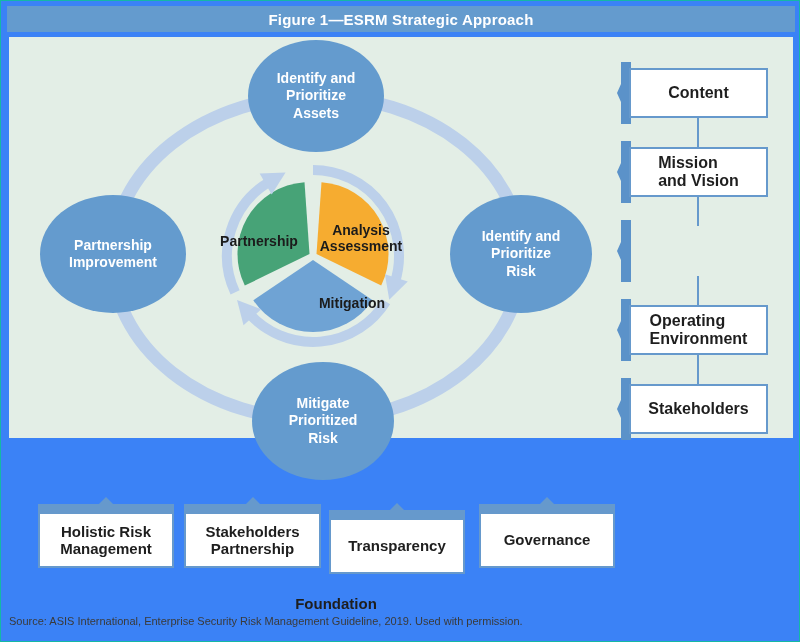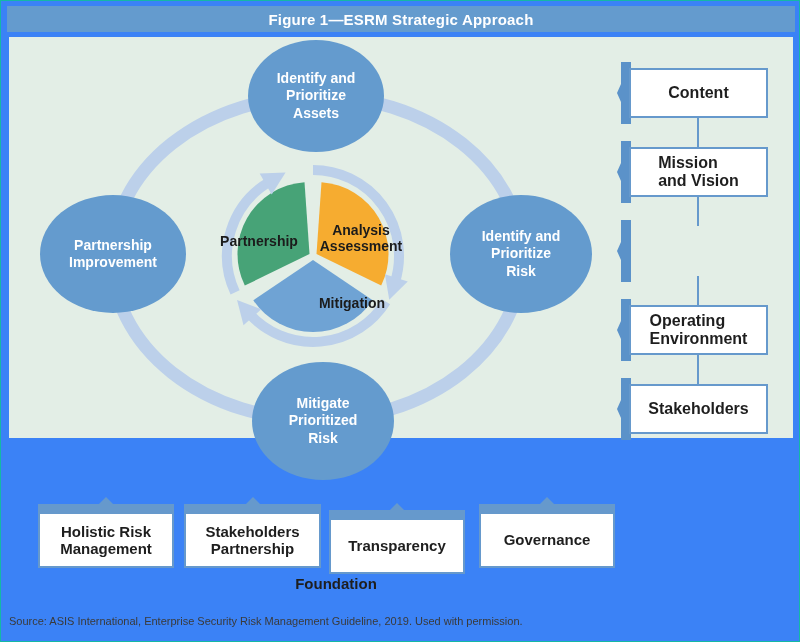--- a/index.html
+++ b/index.html
@@ -43,21 +43,21 @@
     color:#1e1e1e; font-weight:bold; font-size:15px; line-height:1.15; text-align:center;
     padding-top:8px;
   }
   .fbox .bar { position:absolute; left:-1px; top:-1px; right:-1px; height:9px; background:#6699cc; }
   .fbox .tri {
     position:absolute; top:-9px; left:50%; margin-left:-9px;
     width:0; height:0; border-left:9px solid transparent; border-right:9px solid transparent;
     border-bottom:9px solid #6699cc;
   }
   .foundation-label {
-    position:absolute; left:252px; top:538px; width:150px; text-align:center;
+    position:absolute; left:252px; top:558px; width:150px; text-align:center;
     color:#1e1e1e; font-weight:bold; font-size:15px;
   }
   .source {
     position:absolute; left:8px; top:614px; color:#3a3a3a; font-size:11px;
   }
 </style>
 </head>
 <body>
 
 <div class="page">

